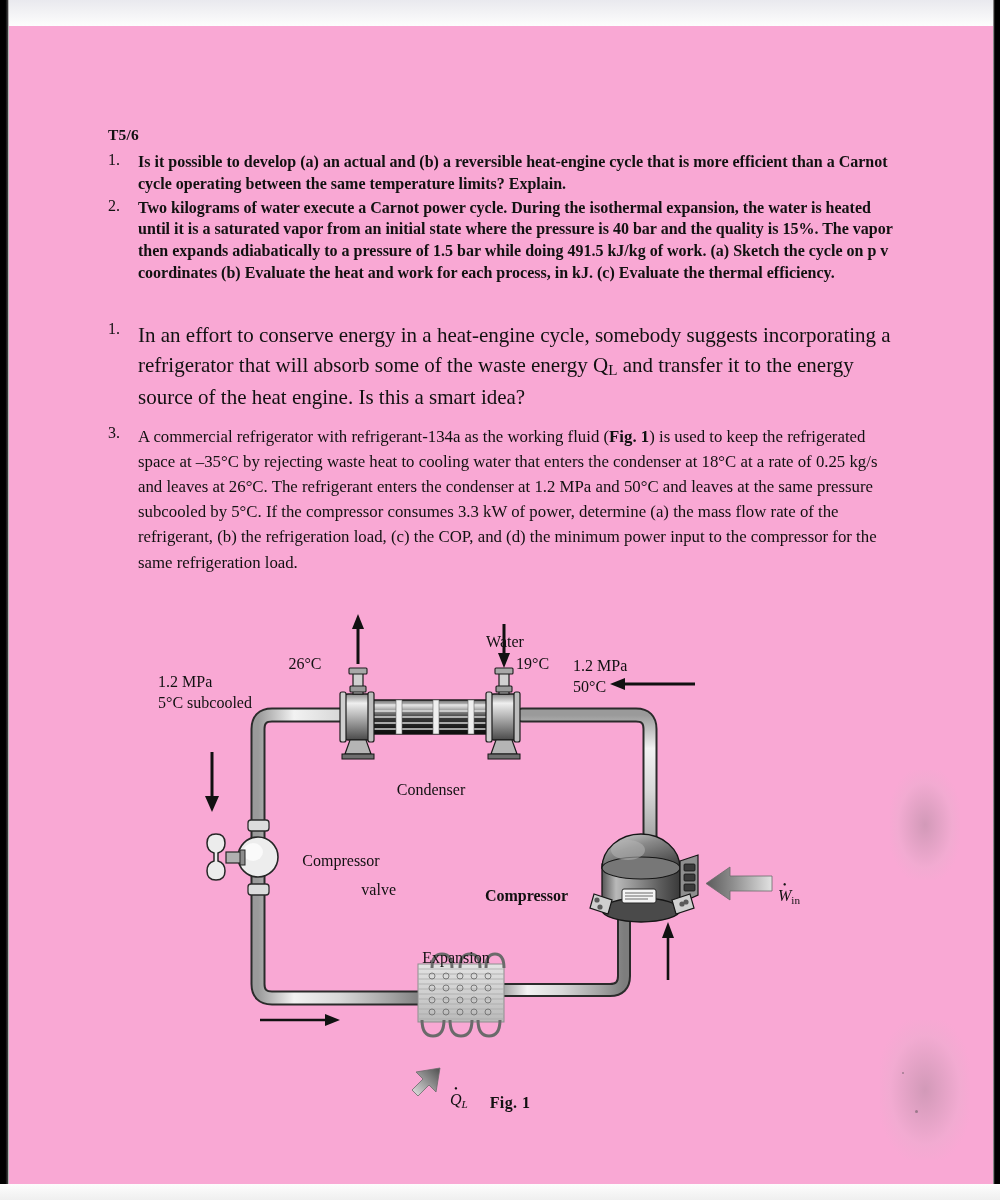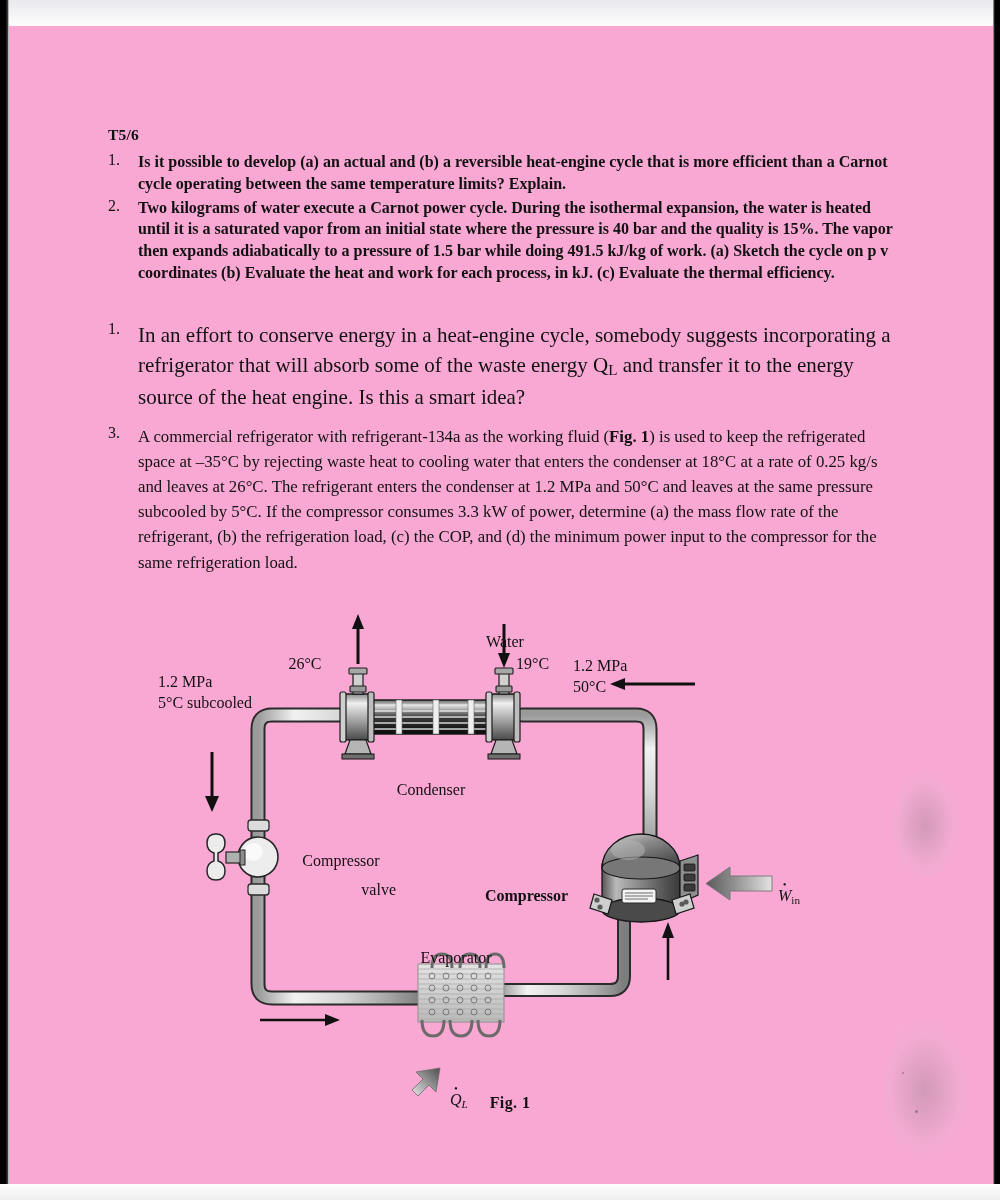--- a/index.html
+++ b/index.html
@@ -468,20 +468,20 @@
 
     <div class="lbl c" style="left:225px; top:152px; width:112px;">Condenser</div>
 
     <div class="lbl c" style="left:136px; top:223px; width:110px;">Compressor</div>
     <div class="lbl c" style="left:136px; top:252px; width:110px;text-align:right;">valve</div>
 
     <div class="lbl r" style="left:304px; top:258px; width:145px;font-weight:bold;">Compressor</div>
 
     <div class="lbl lbl-ital" style="left:628px; top:258px;"><span class="dotmark">W</span><span class="sub-i">in</span></div>
 
-    <div class="lbl c" style="left:243px; top:320px; width:126px;">Evaporator</div>
+    <div class="lbl c" style="left:243px; top:320px; width:126px;">Expansion</div>
 
     <div class="lbl lbl-ital" style="left:300px; top:462px;"><span class="dotmark">Q</span><span class="sub-ital">L</span></div>
 
     <div class="fig-caption">Fig. 1</div>
   </div>
 
 </div>
 
 </body></html>

